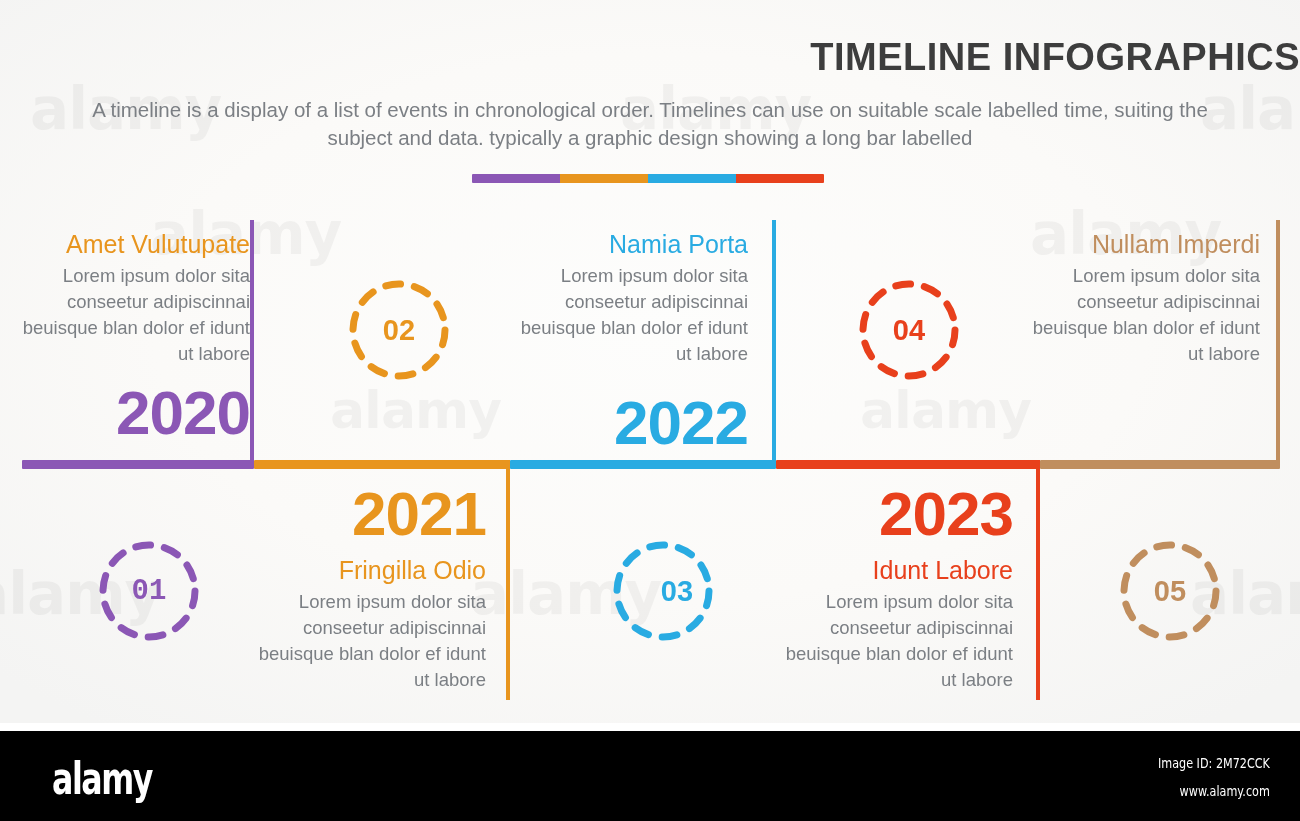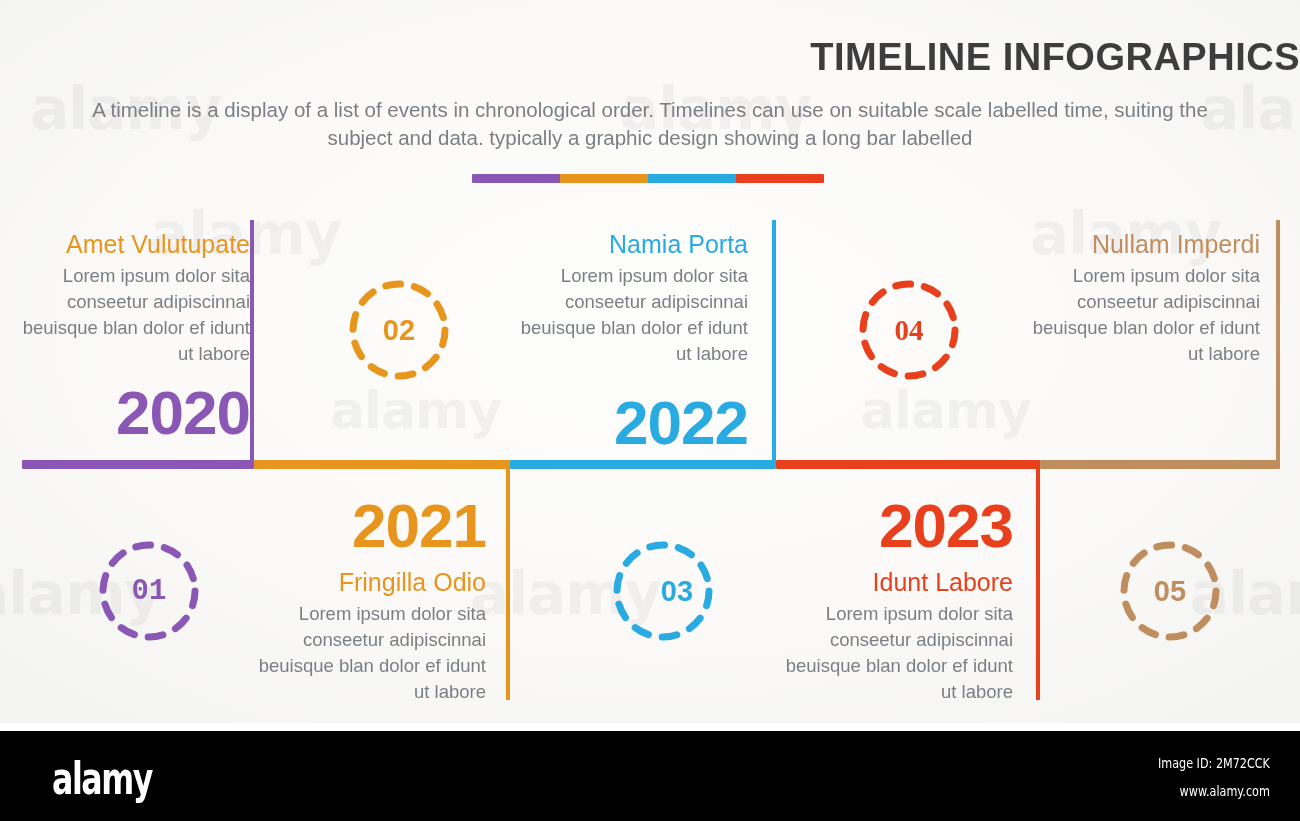--- a/index.html
+++ b/index.html
@@ -61,21 +61,21 @@
   .block { position:absolute; }
 
   .block .heading {
     font-size:25px; font-weight:400; line-height:24px;
   }
   .block .body {
     font-size:18.5px; line-height:26px; color:#7b7f84; font-weight:400;
     margin-top:7px;
   }
   .block .year {
-    font-size:62px; font-weight:700; line-height:64px; letter-spacing:-1px;margin-top:12px;
+    font-size:62px; font-weight:700; line-height:64px; letter-spacing:-1px;
   }
 
   .align-r { text-align:right; }
 
   
   .circ {
     position:absolute; width:104px; height:104px; border-radius:50%;
     display:flex; align-items:center; justify-content:center;
   }
   .circ svg { position:absolute; left:0; top:0; }
@@ -165,21 +165,21 @@
     <div class="block align-r" style="left:520px; top:232px; width:228px;">
       <div class="heading" style="color: rgb(41, 171, 226);">Namia Porta</div>
       <div class="body">Lorem ipsum dolor sita conseetur adipiscinnai beuisque blan dolor ef idunt ut labore</div>
       <div class="year" style="margin-top: 24px; color: rgb(41, 171, 226);">2022</div>
     </div>
 
     <div class="circ" style="left:857px; top:278px;">
       <svg width="104" height="104" viewBox="0 0 104 104">
         <circle cx="52" cy="52" r="46" fill="none" stroke-width="7" stroke-linecap="round" stroke-dasharray="15 14" stroke="#E8401C"></circle>
       </svg>
-      <span style="color: rgb(232, 64, 28); font-family: Liberation Serif, serif;">04</span>
+      <span style="color: rgb(232, 64, 28);">04</span>
     </div>
 
     <div class="block align-r" style="left:1032px; top:232px; width:228px;">
       <div class="heading" style="color: rgb(192, 142, 94);">Nullam Imperdi</div>
       <div class="body">Lorem ipsum dolor sita conseetur adipiscinnai beuisque blan dolor ef idunt ut labore</div>
     </div>
 
     <div class="circ" style="left:97px; top:539px;font-family:Liberation Mono, monospace;">
       <svg width="104" height="104" viewBox="0 0 104 104">
         <circle cx="52" cy="52" r="46" fill="none" stroke-width="7" stroke-linecap="round" stroke-dasharray="15 14" stroke="#8B57B5"></circle>

